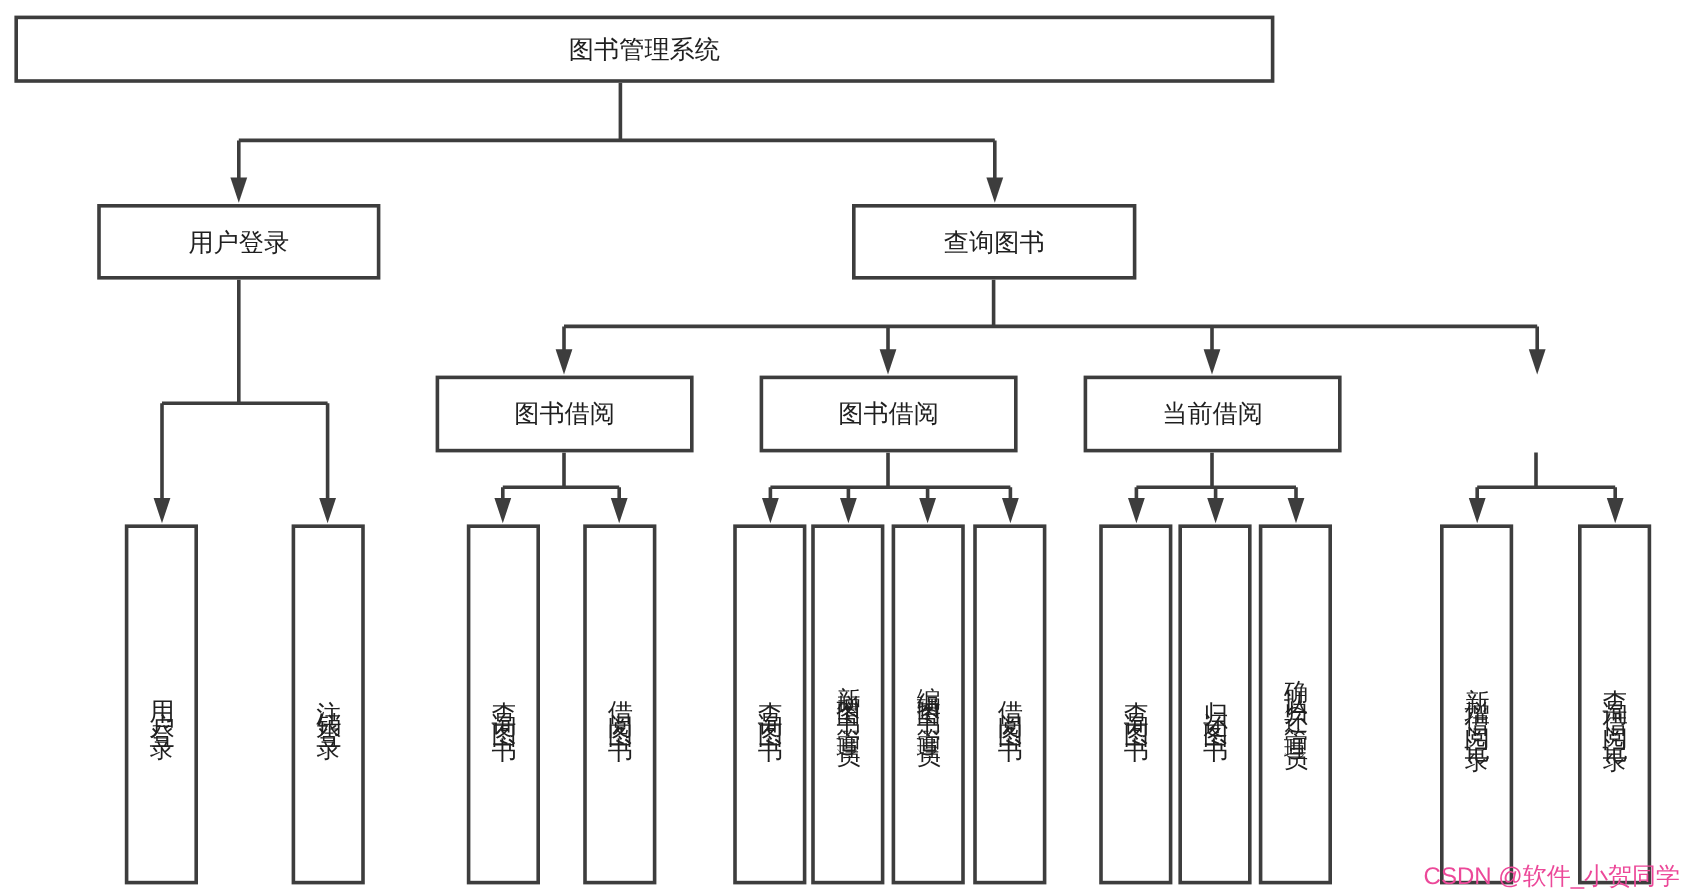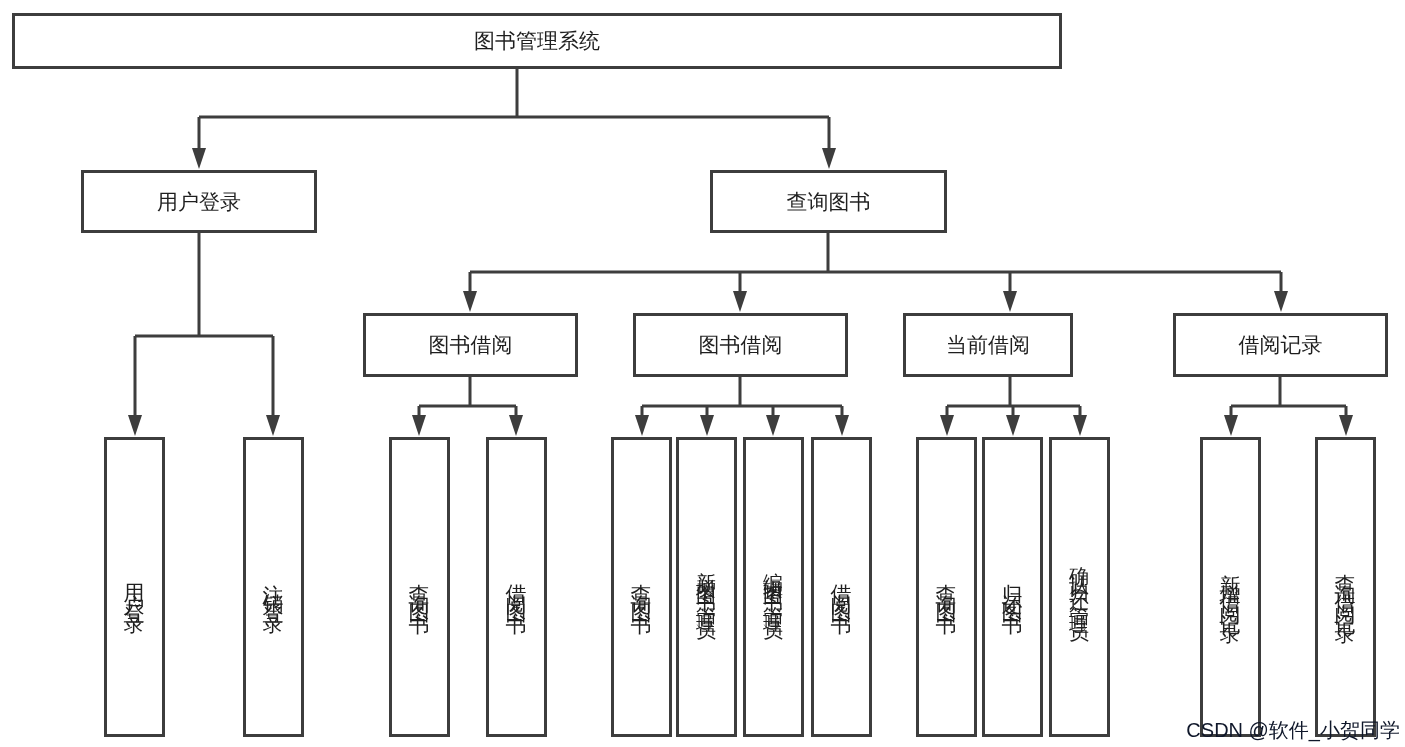--- a/index.html
+++ b/index.html
@@ -34,21 +34,21 @@
     text-orientation: mixed;
     letter-spacing: 10px;
     line-height: 1;
     white-space: nowrap;
   }
   .watermark {
     position: absolute;
     right: 5px;
     bottom: 3px;
     font-size: 20px;
-    color: #0f172a;
+    color: #ec4899;
     z-index: 3;
     white-space: nowrap;
   }
 </style>
 </head>
 <body>
 
 <div class="stage">
 
   <svg class="connectors" viewBox="0 0 1405 747" xmlns="http://www.w3.org/2000/svg">
@@ -100,25 +100,22 @@
   <div class="node" style="left:710px;top:170px;width:237px;height:63px">
     <span class="hlabel">查询图书</span>
   </div>
 
   <div class="node" style="left:363px;top:313px;width:215px;height:64px">
     <span class="hlabel">图书借阅</span>
   </div>
   <div class="node" style="left:633px;top:313px;width:215px;height:64px">
     <span class="hlabel">图书借阅</span>
   </div>
-  <div class="node" style="left:903px;top:313px;width:170px;height:64px">
+  <div class="node" style="left:903px;top:313px;width:215px;height:64px">
     <span class="hlabel">当前借阅</span>
-  </div>
-  <div class="node" style="left:1173px;top:313px;width:215px;height:64px">
-    <span class="hlabel">借阅记录</span>
   </div>
 
   <div class="node" style="left:104px;top:437px;width:61px;height:300px">
     <span class="vlabel">用户登录</span>
   </div>
   <div class="node" style="left:243px;top:437px;width:61px;height:300px">
     <span class="vlabel">注销登录</span>
   </div>
   <div class="node" style="left:389px;top:437px;width:61px;height:300px">
     <span class="vlabel">查询图书</span>

